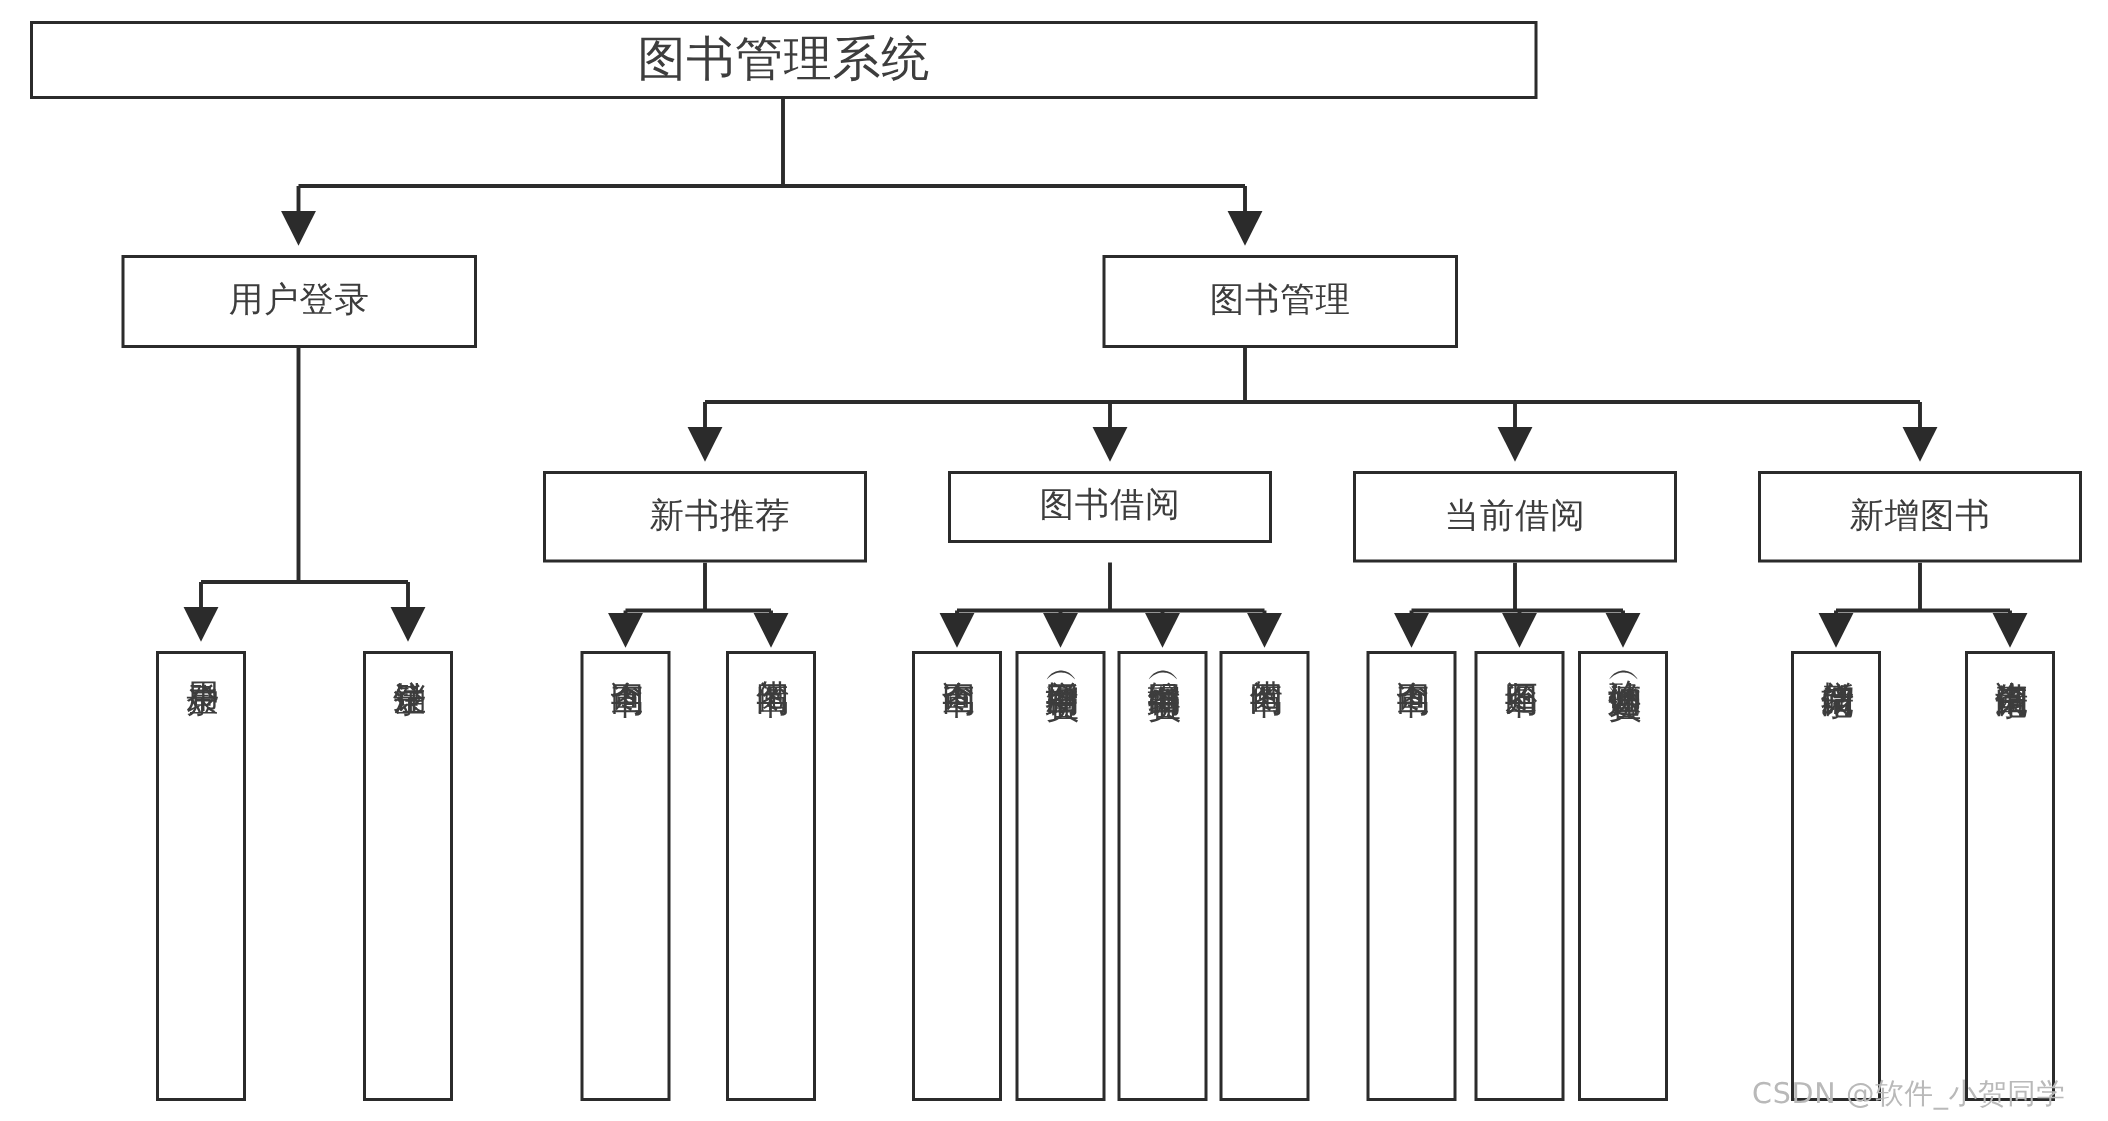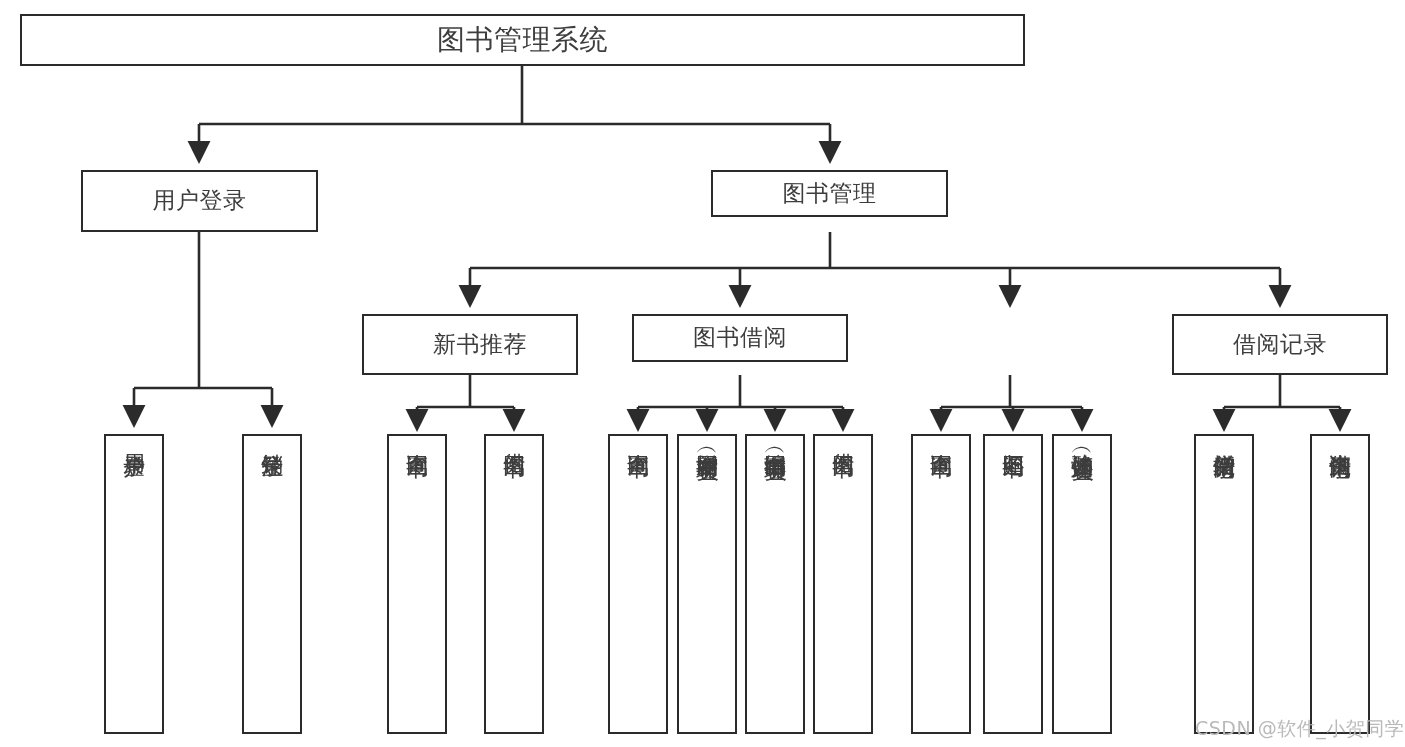--- a/index.html
+++ b/index.html
@@ -37,21 +37,21 @@
     color: #3c3c3c;
   }
   .node .label-h {
     font-size: 23px;
     line-height: 1.1;
     letter-spacing: 0.5px;
     white-space: nowrap;
     color: #3d3d3d;
   }
   .node-root .label-h {
-    font-size: 28px;
+    font-size: 32px;
   }
   .node-leaf {
     align-items: flex-start;
     justify-content: center;
     padding-top: 0px;
   }
   .node-leaf .label-v {
     font-size: 22px;
     line-height: 1.38;
     color: #3d3d3d;
@@ -124,32 +124,35 @@
     </g>
   </svg>
 
   <div class="node node-root" style="left:20px; top:14px; width:1005px; height:52px;">
     <span class="label-h">图书管理系统</span>
   </div>
 
   <div class="node" style="left:81px; top:170px; width:237px; height:62px;">
     <span class="label-h">用户登录</span>
   </div>
-  <div class="node" style="left:711px; top:170px; width:237px; height:47px;">
+  <div class="node" style="left:735px; top:170px; width:237px; height:62px;">
     <span class="label-h">图书管理</span>
   </div>
 
   <div class="node" style="left:362px; top:314px; width:216px; height:61px;padding-left:20px;">
     <span class="label-h">新书推荐</span>
   </div>
   <div class="node" style="left:632px; top:314px; width:216px; height:48px;">
     <span class="label-h">图书借阅</span>
   </div>
+  <div class="node" style="left:902px; top:314px; width:216px; height:61px;">
+    <span class="label-h">当前借阅</span>
+  </div>
   <div class="node" style="left:1172px; top:314px; width:216px; height:61px;">
-    <span class="label-h">借阅记录</span>
+    <span class="label-h">新增图书</span>
   </div>
 
   <div class="node node-leaf" style="left:104px; top:434px; width:60px; height:300px;">
     <span class="label-v">用户登录</span>
   </div>
   <div class="node node-leaf" style="left:242px; top:434px; width:60px; height:300px;">
     <span class="label-v">注销登录</span>
   </div>
 
   <div class="node node-leaf" style="left:387px; top:434px; width:60px; height:300px;">
@@ -182,15 +185,15 @@
     <span class="label-v">确认归还（管理员）</span>
   </div>
 
   <div class="node node-leaf" style="left:1194px; top:434px; width:60px; height:300px;">
     <span class="label-v">新增借阅记录</span>
   </div>
   <div class="node node-leaf" style="left:1310px; top:434px; width:60px; height:300px;">
     <span class="label-v">查询借阅记录</span>
   </div>
 
-  <div class="watermark" style="left:1195px; top:716px;">CSDN @软件_小贺同学</div>
+  <div class="watermark" style="left:1168px; top:716px;">CSDN @软件_小贺同学</div>
 
 </div>
 
 </body></html>

